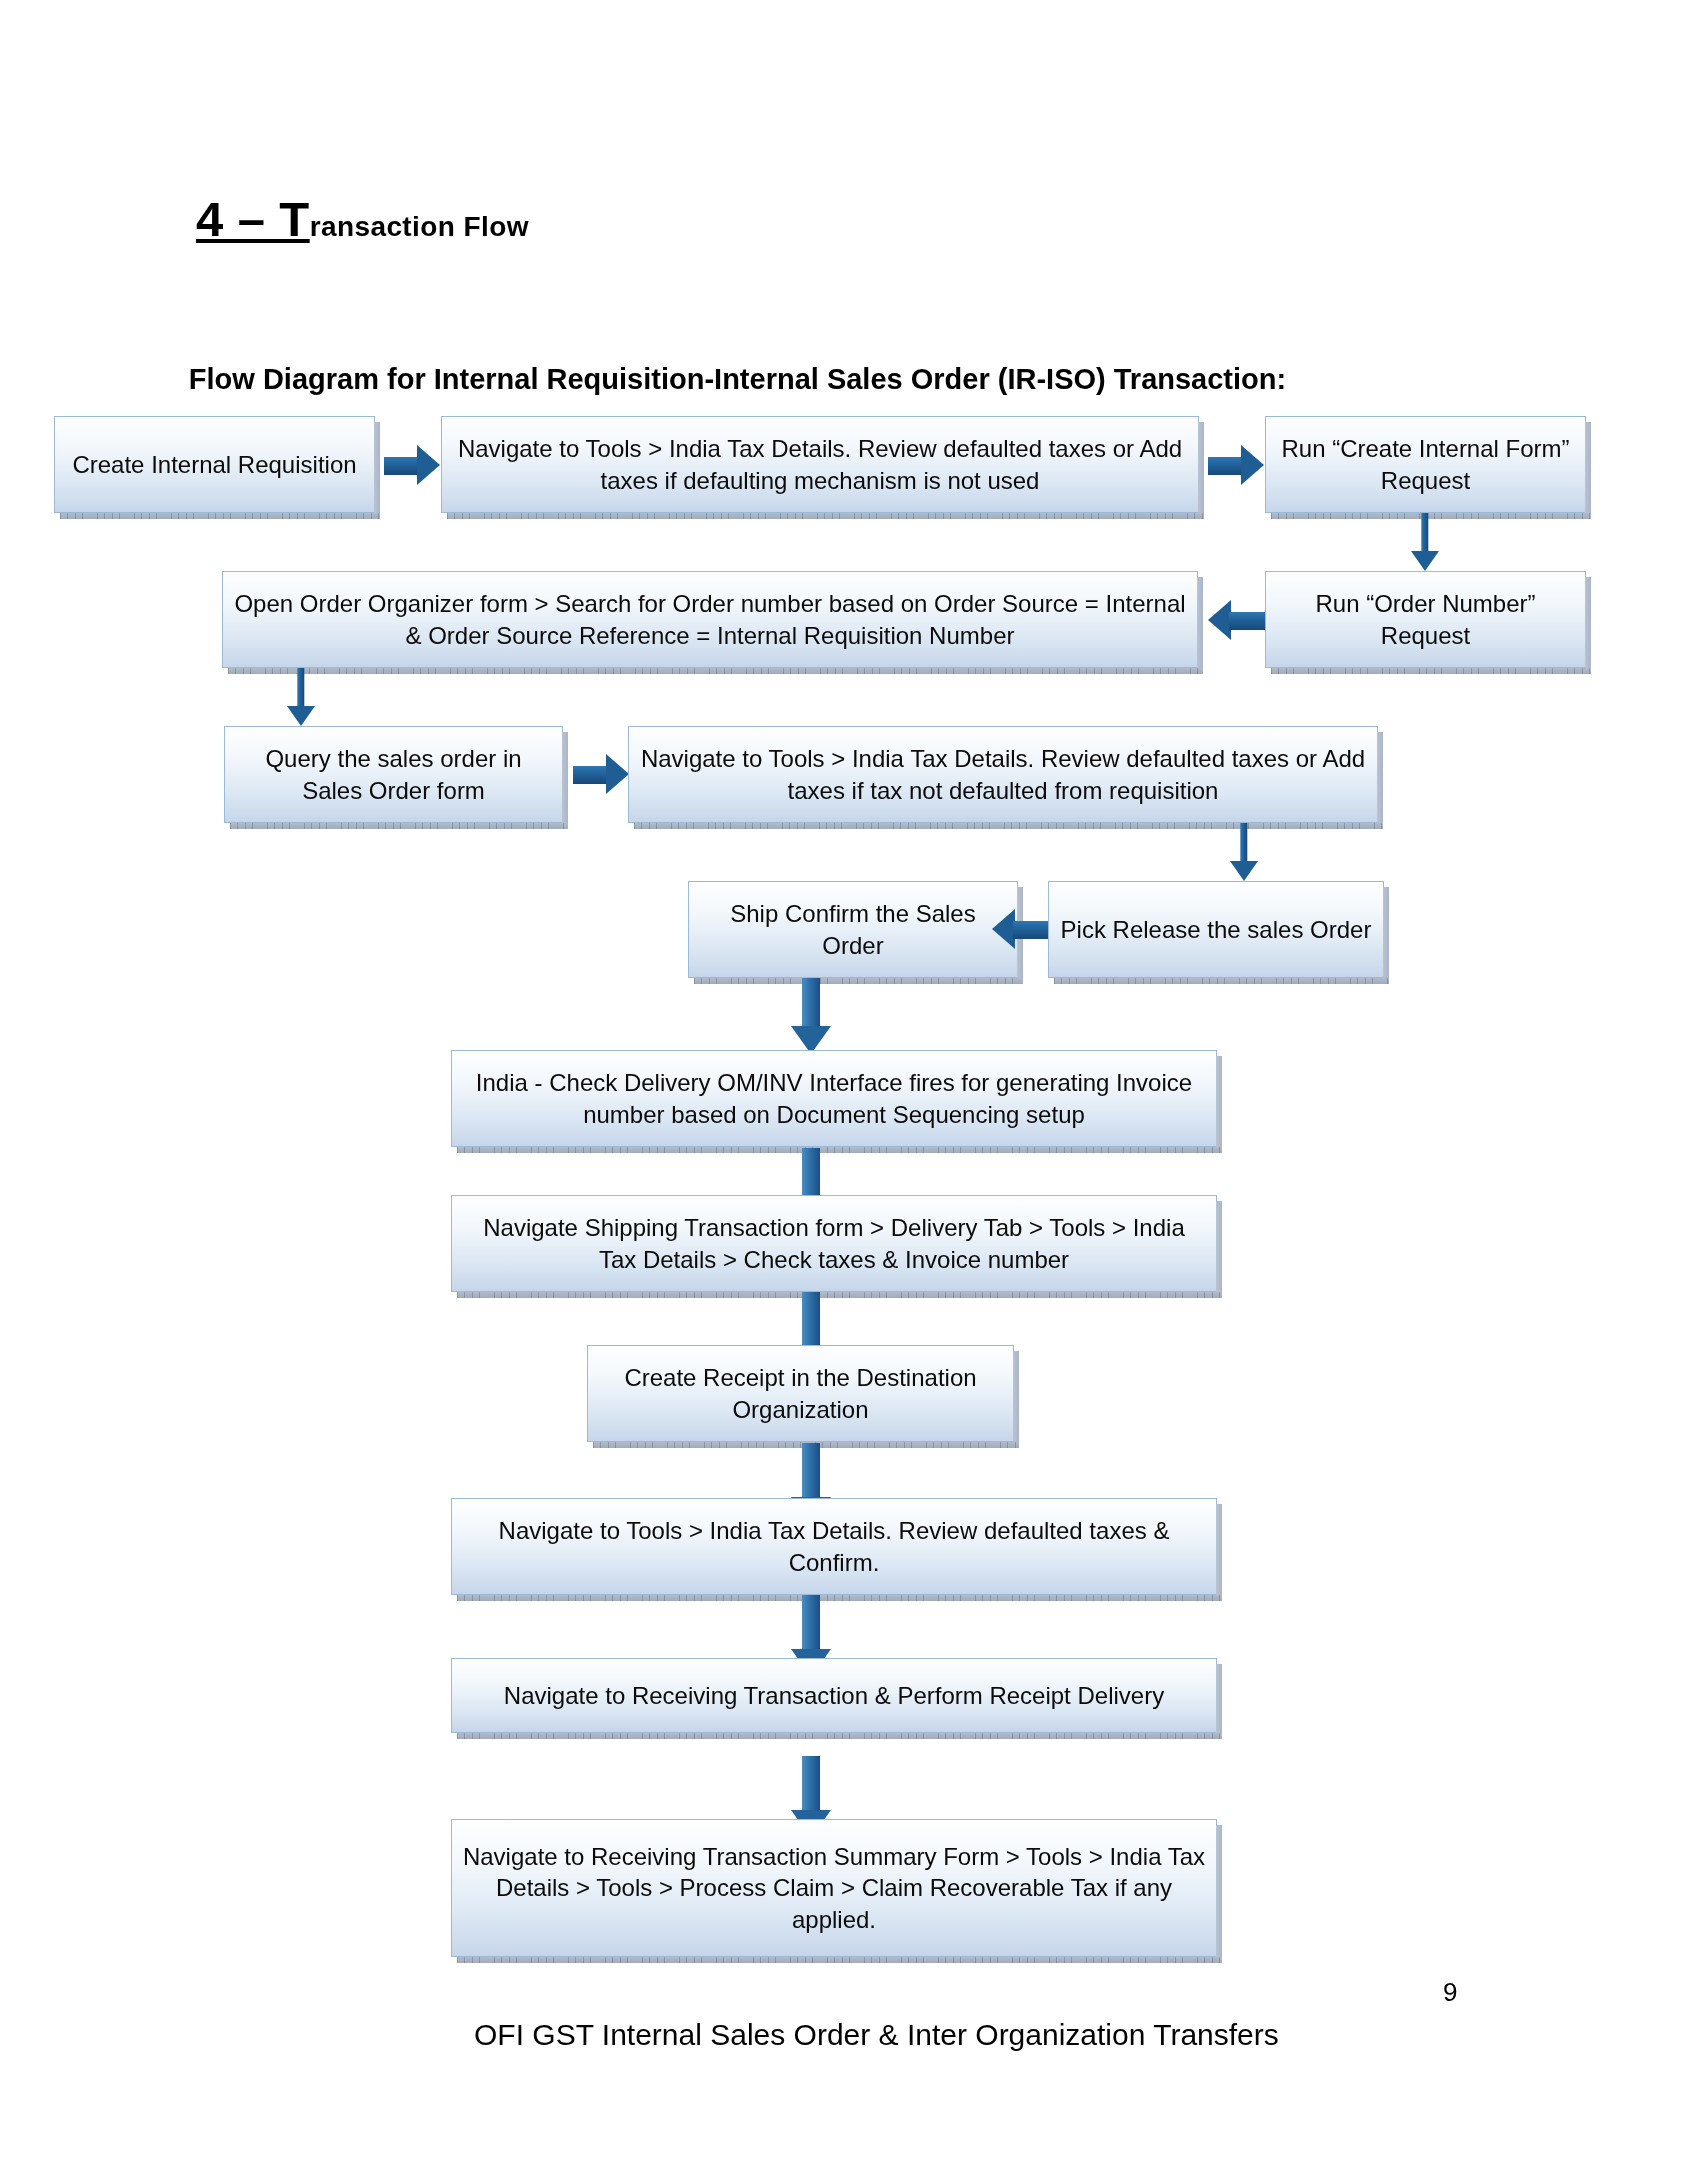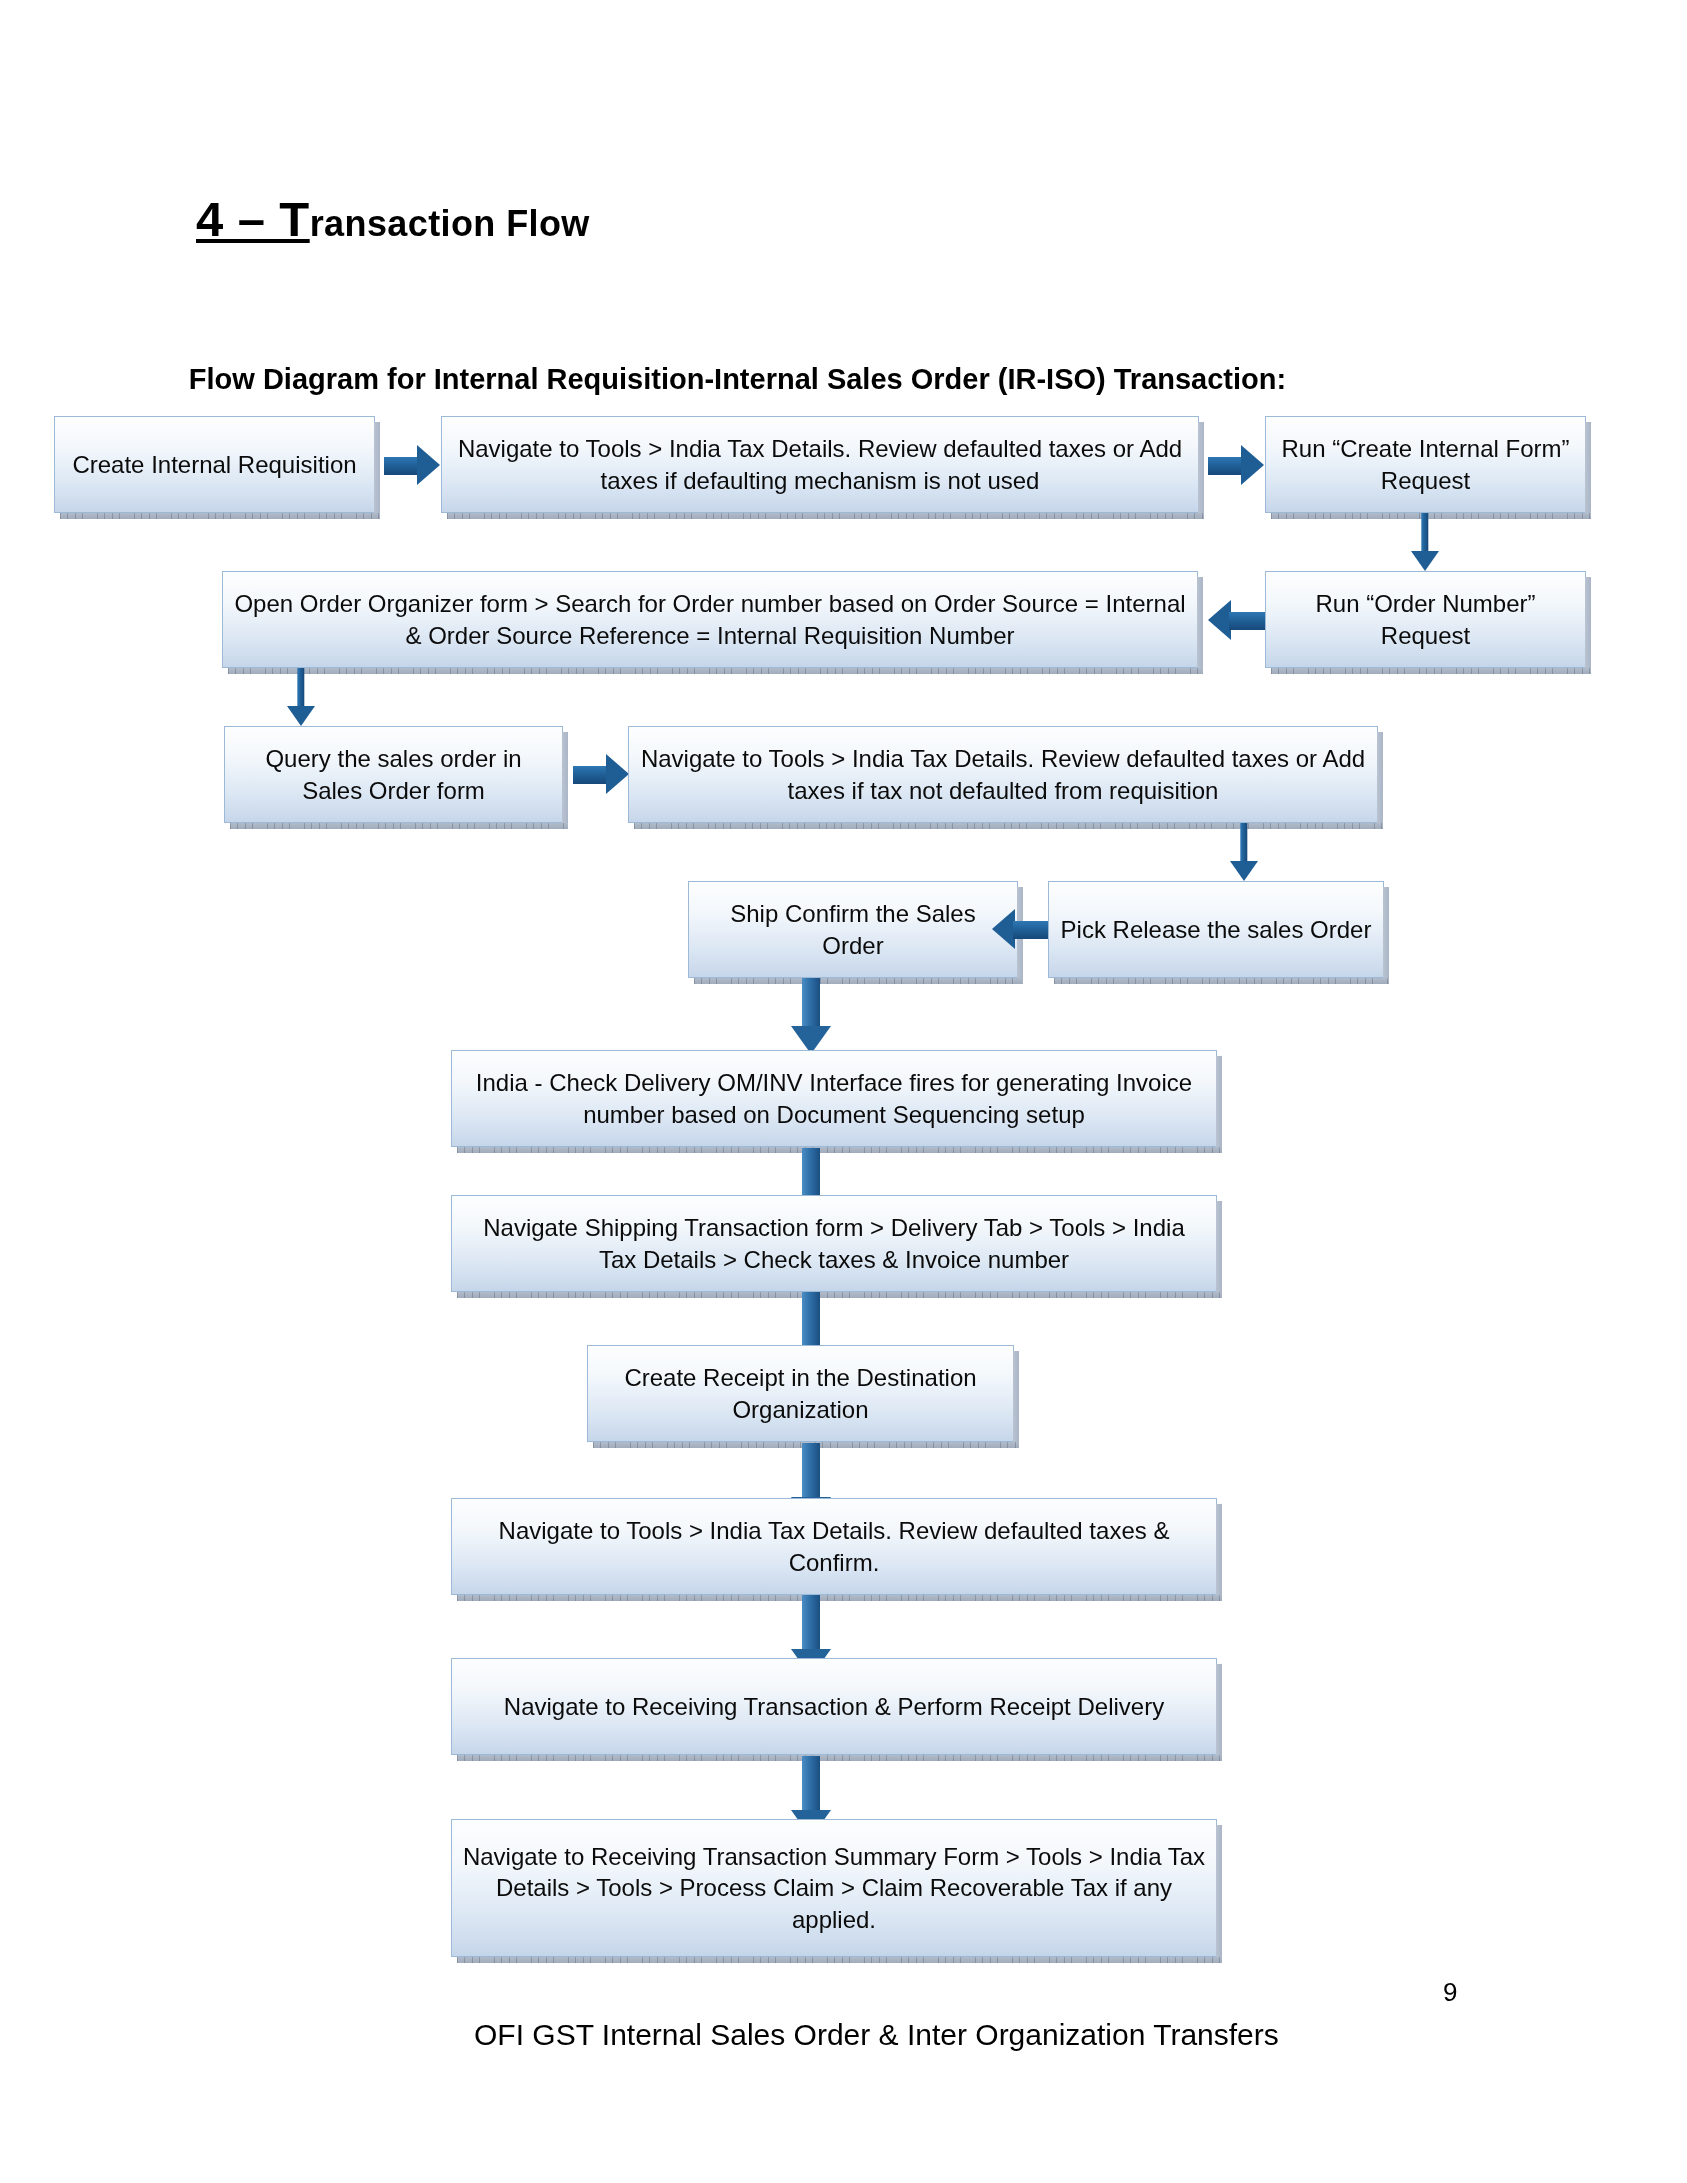--- a/index.html
+++ b/index.html
@@ -22,21 +22,21 @@
   
   #doc-heading {
     position: absolute;
     left: 196px;
     top: 191px;
     font-weight: bold;
     letter-spacing: 0.4px;
     white-space: nowrap;
   }
   #doc-heading .big { font-size: 49px; text-decoration: underline; }
-  #doc-heading .small { font-size: 36px; }
+  #doc-heading .small { font-size: 28px; }
 
   #flow-subtitle {
     position: absolute;
     left: 0;
     top: 363px;
     width: 1475px;
     text-align: center;
     font-size: 29px;
     font-weight: bold;
     white-space: nowrap;
@@ -285,21 +285,21 @@
 
   <div class="flow-box" style="left:451px; top:1498px; width:766px; height:97px;">
     <span class="txt">Navigate to Tools &gt; India Tax Details. Review defaulted taxes &amp; Confirm.</span>
   </div>
 
   <div class="arrow arrow-down-block" style="left:765px; top:1595px; width:91px; height:82px;">
     <div class="shaft" style="top:0; height:56px;"></div>
     <div class="head"></div>
   </div>
 
-  <div class="flow-box" style="left:451px; top:1658px; width:766px; height:97px;">
+  <div class="flow-box" style="left:451px; top:1658px; width:766px; height:75px;">
     <span class="txt">Navigate to Receiving Transaction &amp; Perform Receipt Delivery</span>
   </div>
 
   <div class="arrow arrow-down-block" style="left:765px; top:1756px; width:91px; height:82px;">
     <div class="shaft" style="top:0; height:56px;"></div>
     <div class="head"></div>
   </div>
 
   <div class="flow-box" style="left:451px; top:1819px; width:766px; height:138px;">
     <span class="txt">Navigate to Receiving Transaction Summary Form &gt; Tools &gt; India Tax Details &gt; Tools &gt; Process Claim &gt; Claim Recoverable Tax if any applied.</span>

